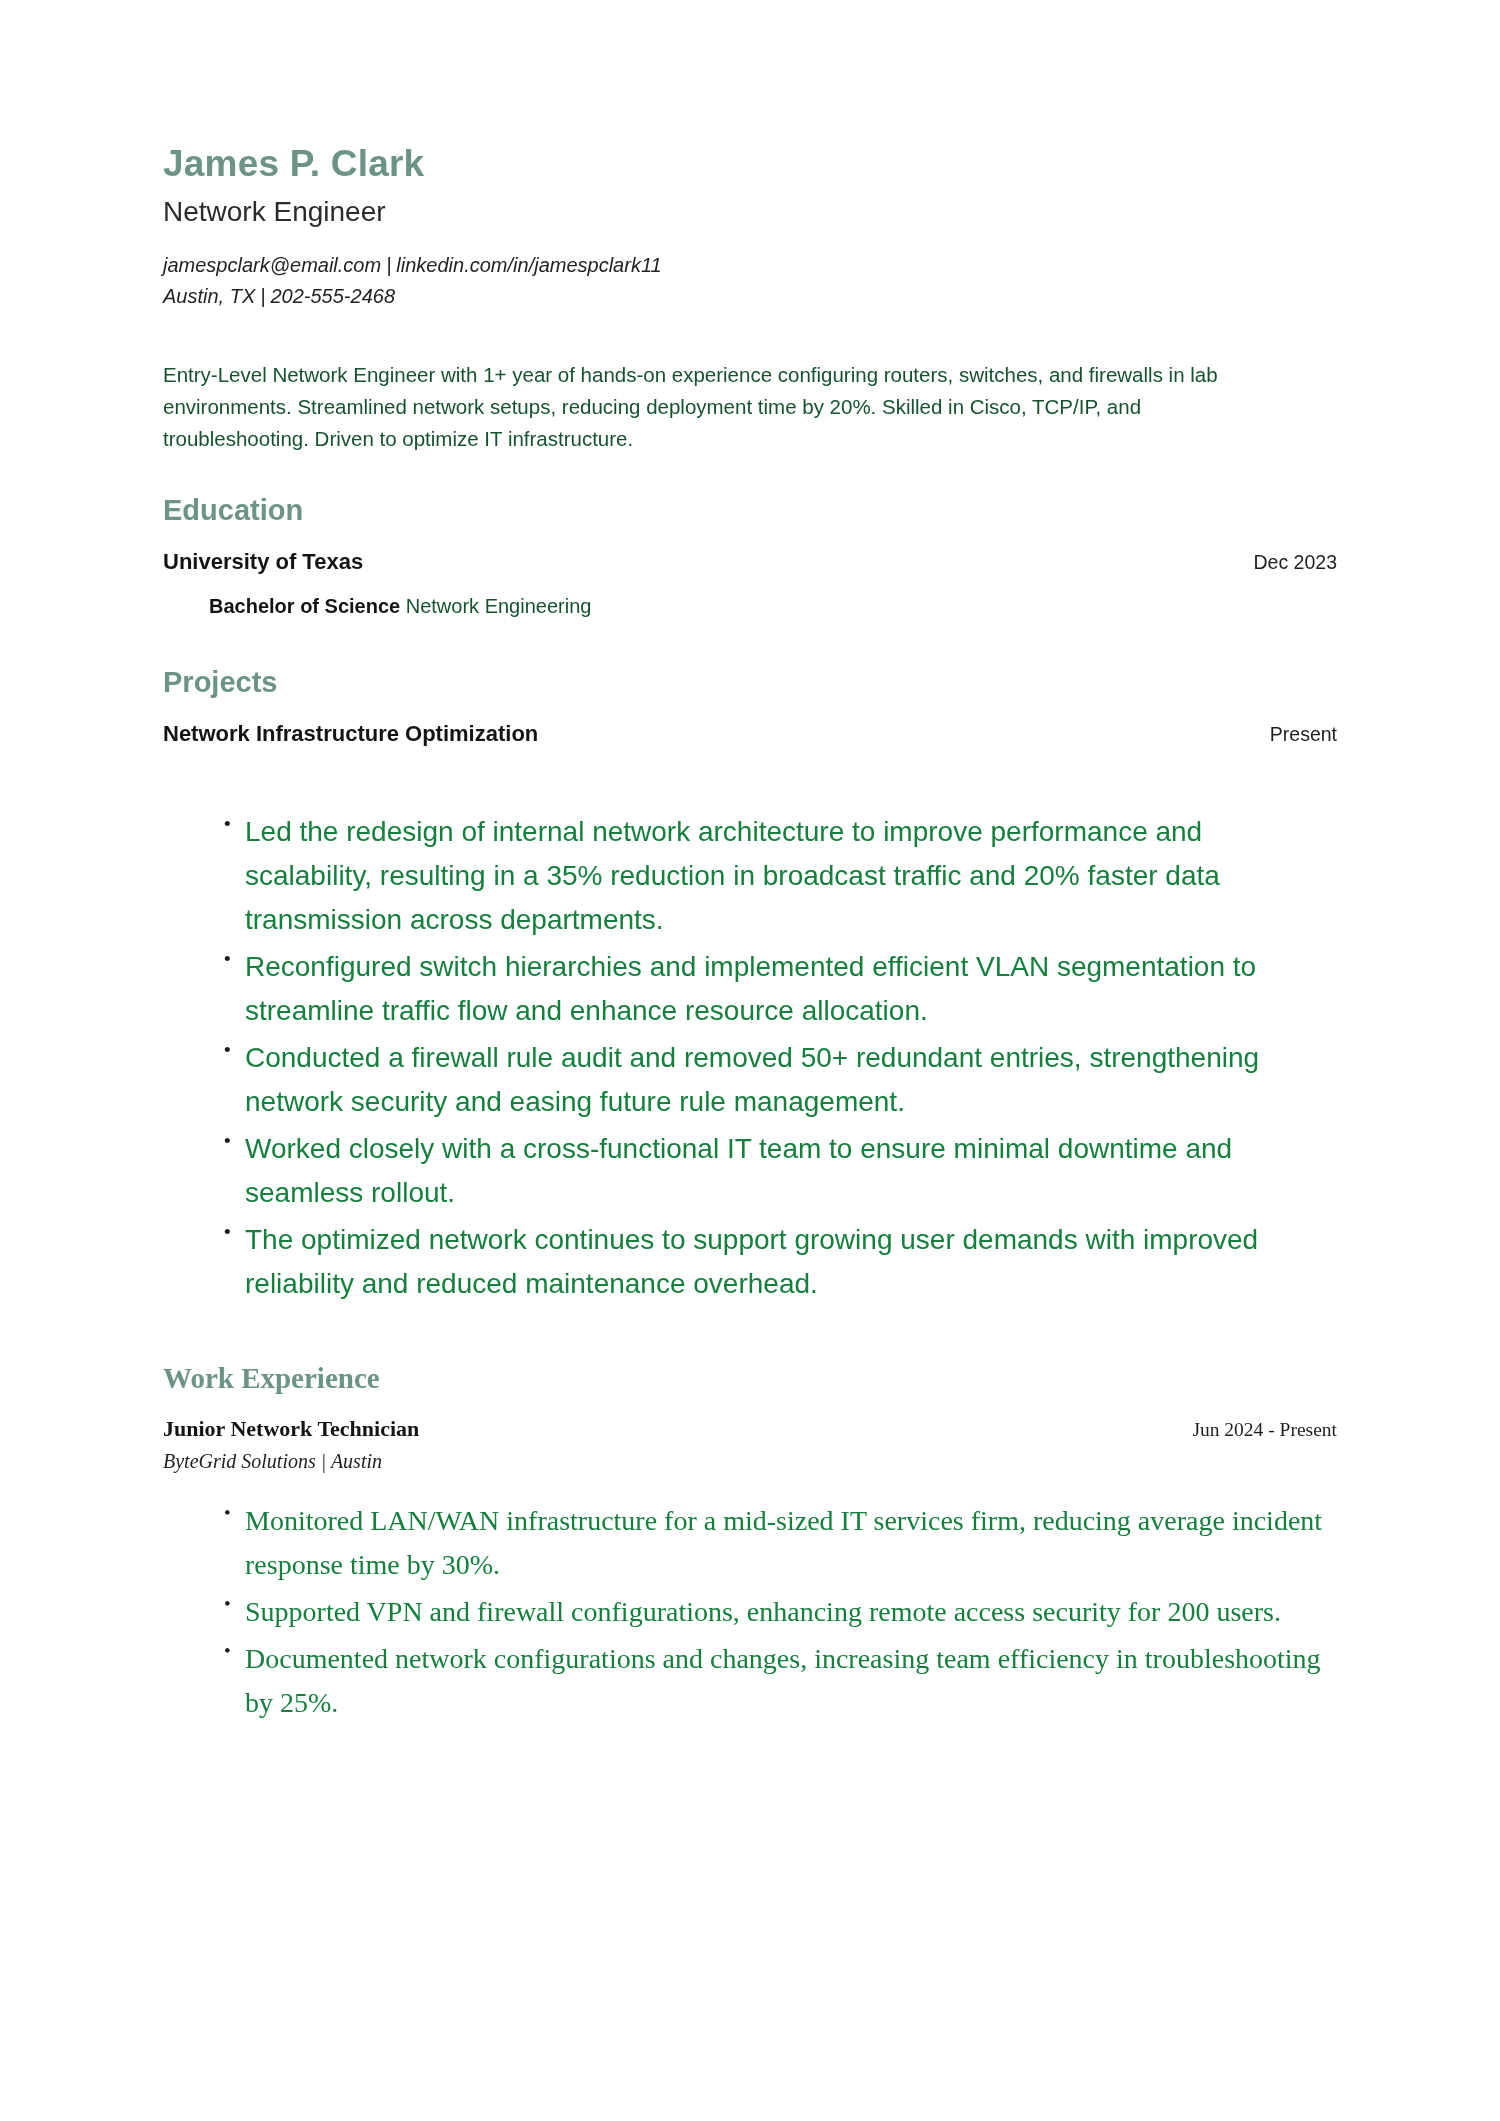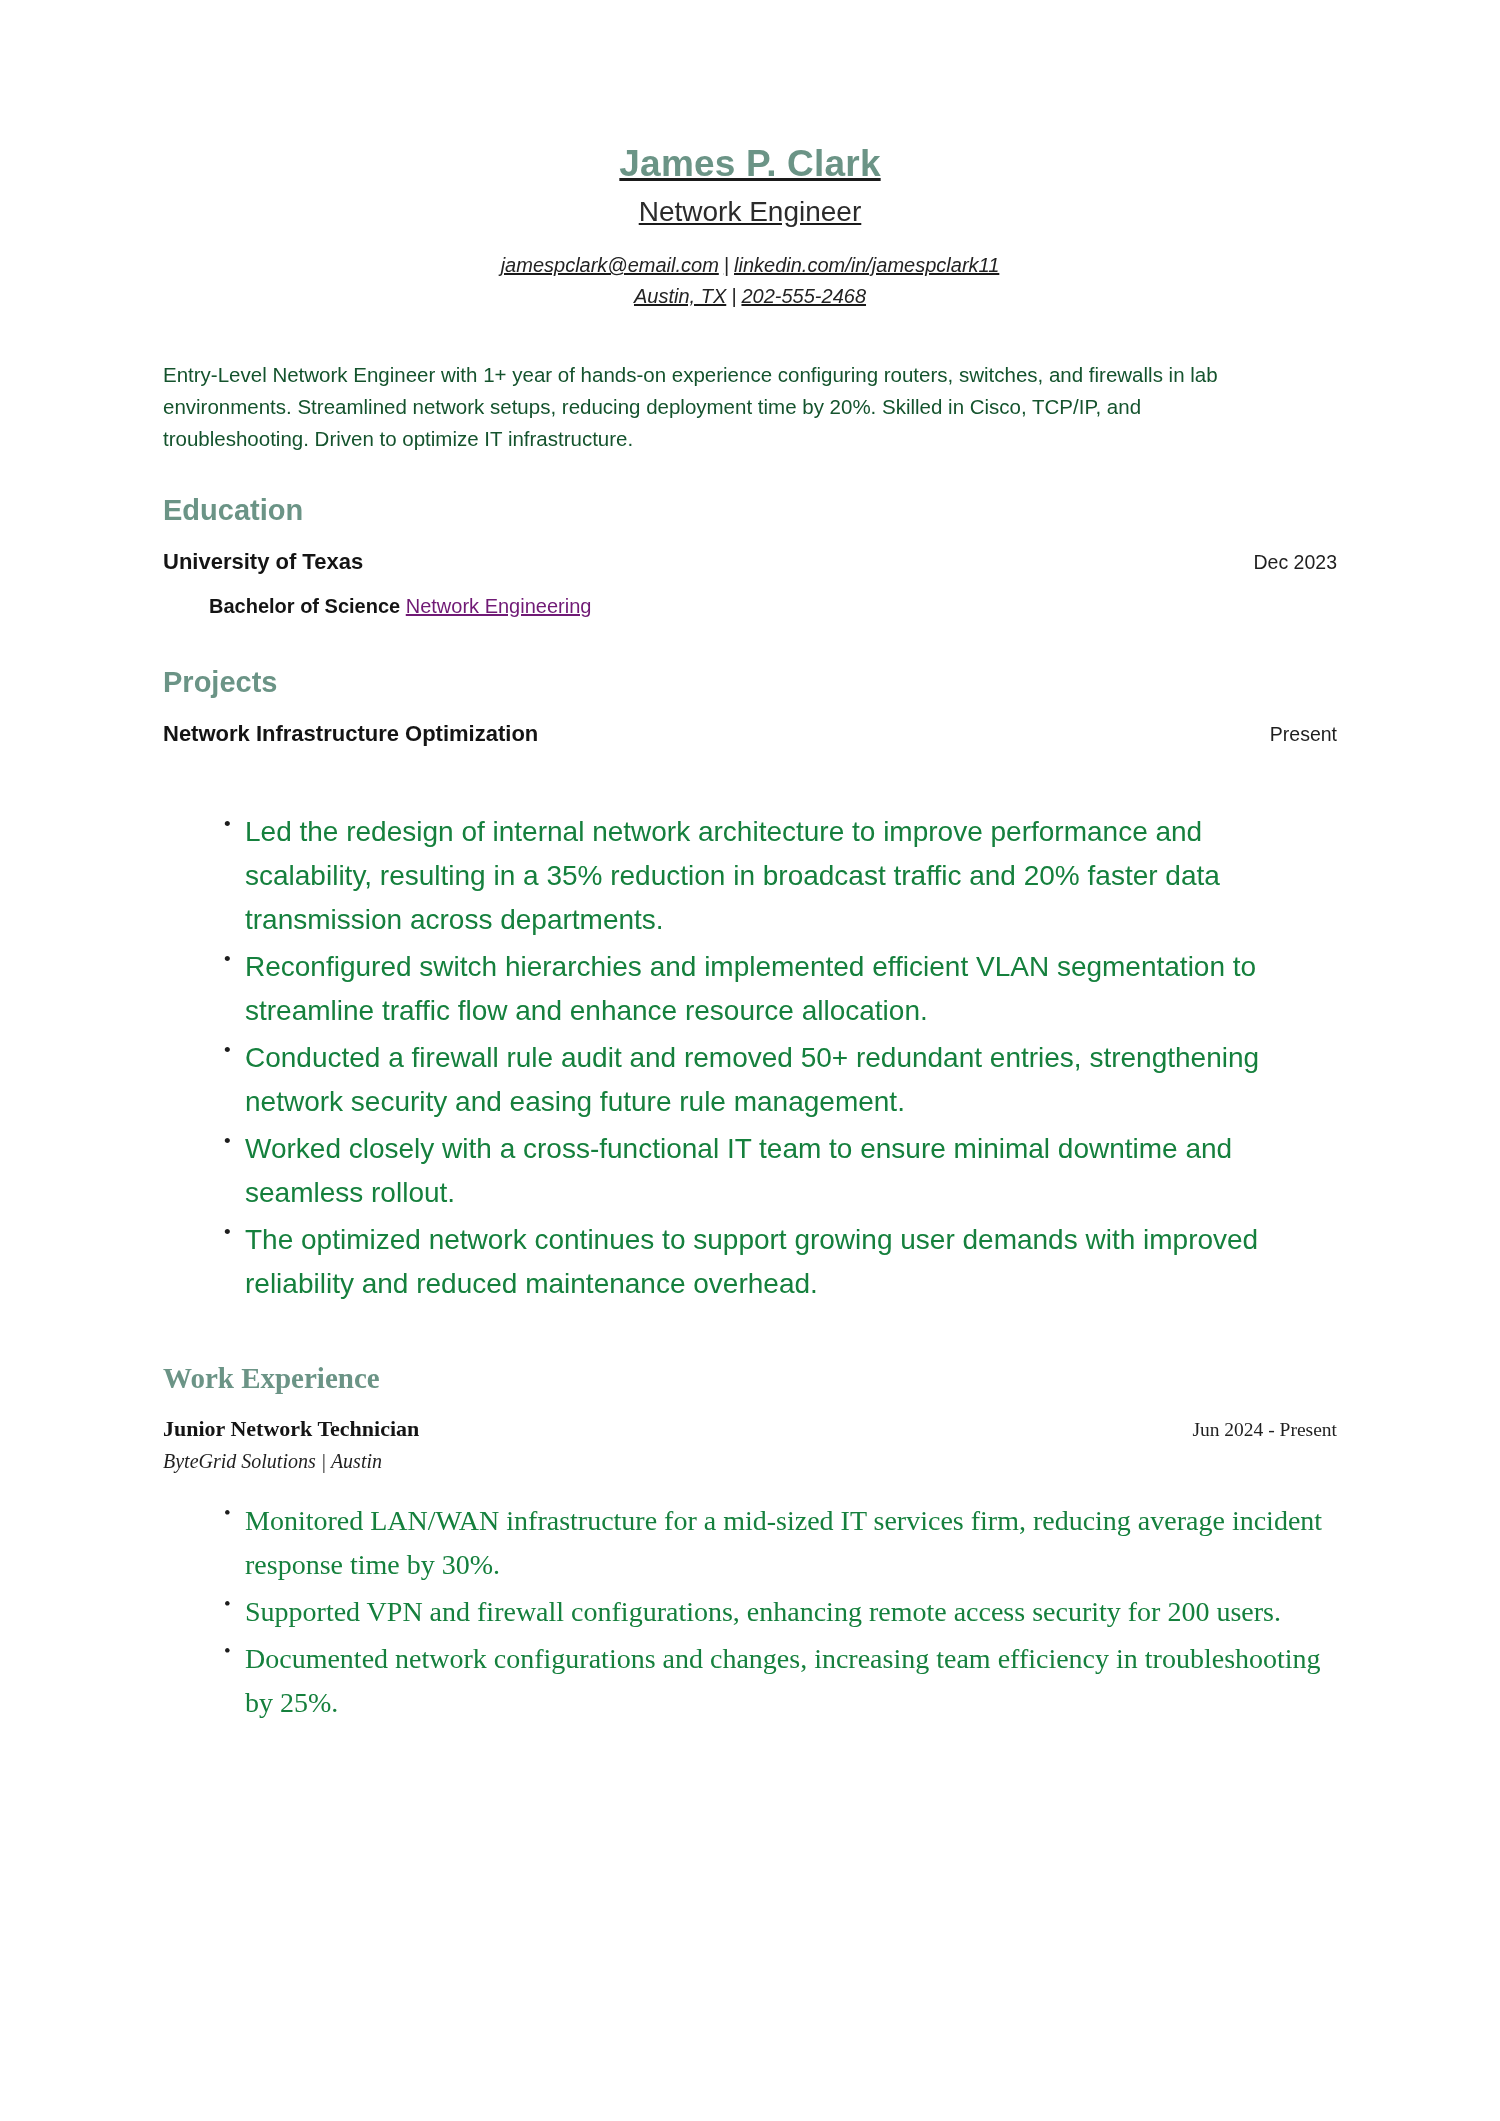--- a/index.html
+++ b/index.html
@@ -20,22 +20,20 @@
     width: 1500px;
     height: 2121px;
     background: #ffffff;
     box-sizing: border-box;
     padding: 0 163px;
   }
 
   
   .header {
     padding-top: 143px;
-    text-align: center;
-    text-decoration: underline;
   }
   .full-name {
     font-size: 37px;
     font-weight: bold;
     color: #6b9486;
     letter-spacing: 0.2px;
     line-height: 1.15;
     margin: 0;
   }
   .job-title {
@@ -115,22 +113,21 @@
   }
   .degree-line {
     font-size: 20px;
     line-height: 1.4;
   }
   .degree-name {
     font-weight: bold;
     color: #141414;
   }
   .degree-field {
-    color: #701a75;
-    text-decoration: underline;
+    color: #14532d;
   }
   .coursework {
     margin-top: 17px;
     font-size: 20px;
     line-height: 1.55;
     color: #1d1d1d;
     max-width: 1085px;
   }
 
   

